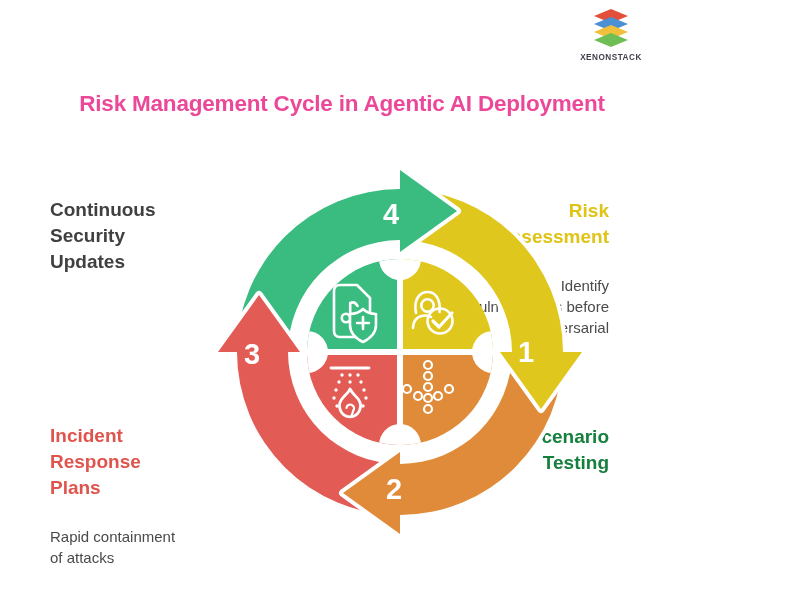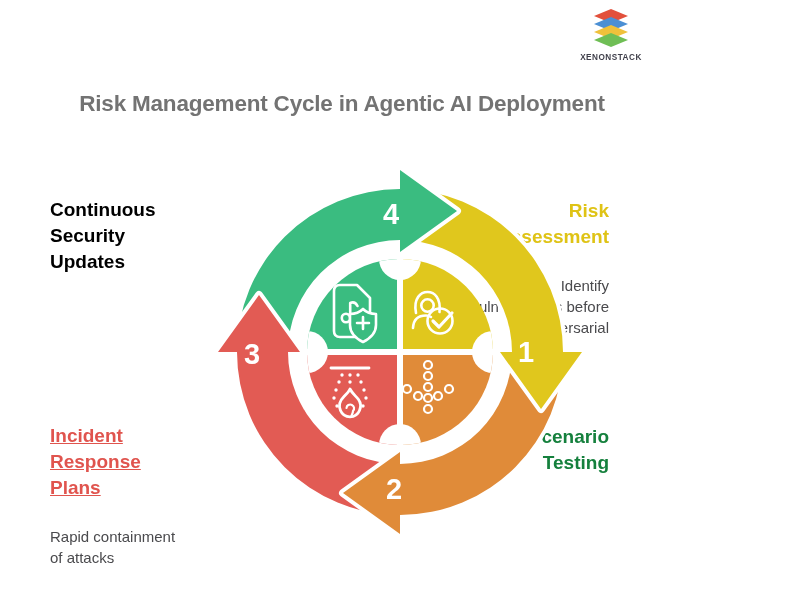--- a/index.html
+++ b/index.html
@@ -3,29 +3,29 @@
 <meta charset="utf-8">
 <style>
   html,body{margin:0;padding:0;background:#fff;}
   .canvas{
     position:relative;width:672px;height:598px;background:#ffffff;overflow:hidden;
     font-family:"Liberation Sans","DejaVu Sans",sans-serif;
   }
   .logo{position:absolute;top:8px;right:22px;width:78px;text-align:center;}
   .page-title{
     position:absolute;top:91px;left:0;right:0;text-align:center;
-    font-size:22.5px;font-weight:700;color:#737373;letter-spacing:-0.2px;margin-left:12px;
+    font-size:22.5px;font-weight:700;color:#ec4899;letter-spacing:-0.2px;margin-left:12px;
   }
   .block{position:absolute;white-space:pre-line;}
   .block .h{font-size:19px;font-weight:700;line-height:26px;}
   .block .d{font-size:15px;line-height:21px;color:#4A4A4D;margin-top:7px;}
   .block.left{left:50px;width:195px;text-align:left;}
   .block.right{right:63px;width:205px;text-align:right;}
   .tl{top:179px;} .tr{top:180px;} .bl{top:405px;} .br{top:406px;}
-  .c-green{color:#000000;} .c-yellow{color:#DFC315;} .c-red{color:#E0544E;text-decoration:underline;} .c-orange{color:#15803d;}
+  .c-green{color:#404040;} .c-yellow{color:#DFC315;} .c-red{color:#E0544E;} .c-orange{color:#15803d;}
   .diagram{position:absolute;left:0;top:0;}
   .num{font-size:29px;font-weight:700;fill:#ffffff;}
   .logo-name{font-size:8.2px;font-weight:700;letter-spacing:0.5px;fill:#3F3F4A;}
 </style>
 </head>
 <body>
 
 <div class="canvas">
 
   <div class="logo">

